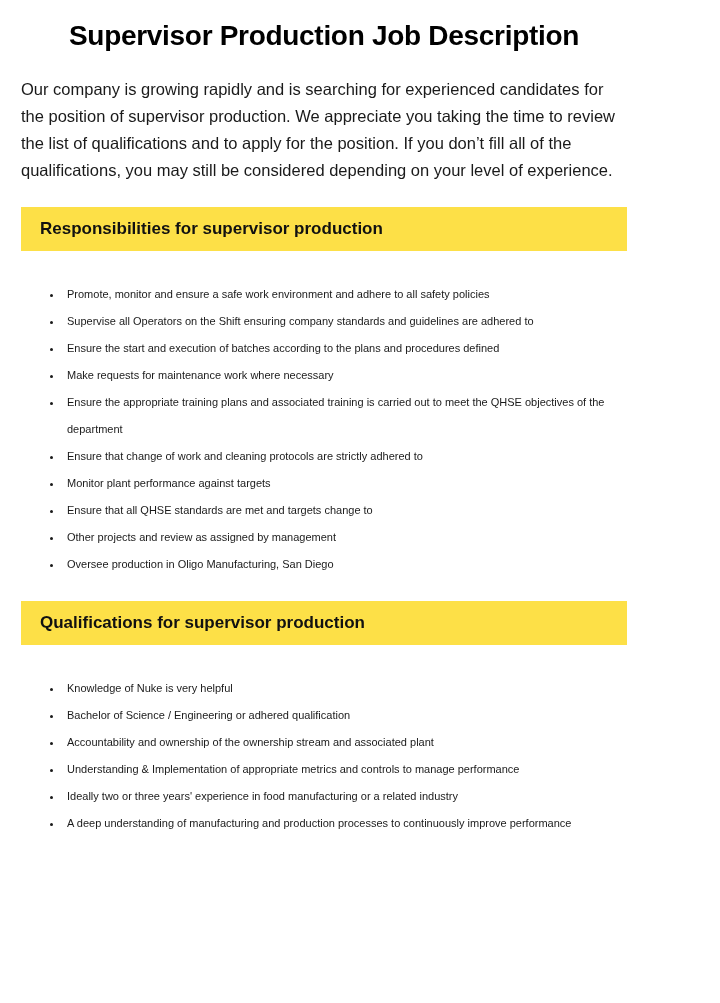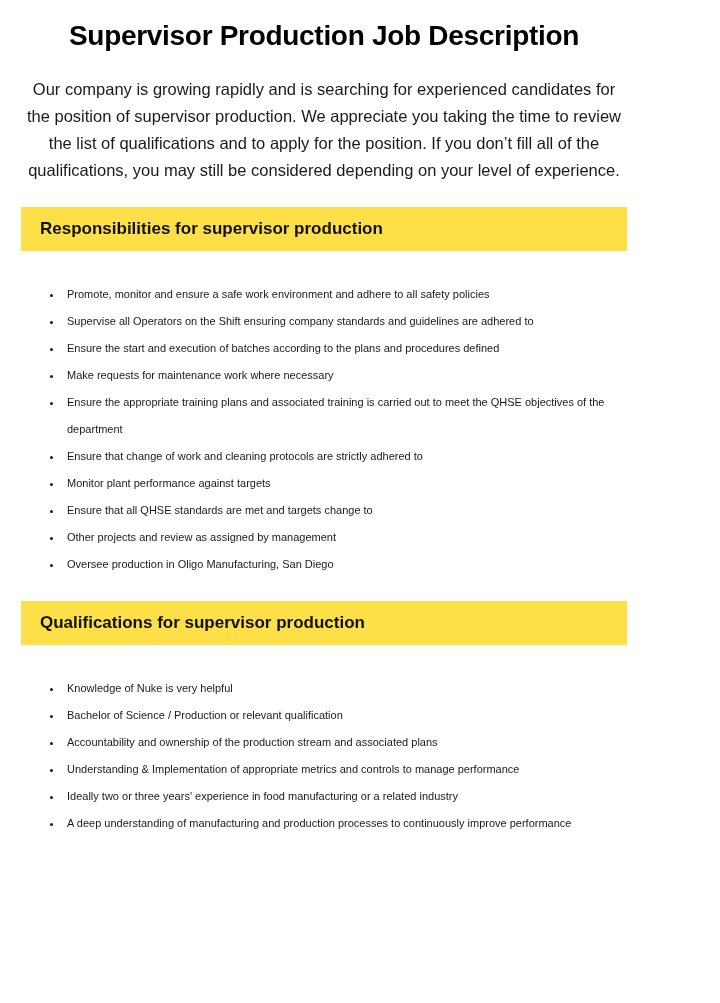--- a/index.html
+++ b/index.html
@@ -20,21 +20,20 @@
     font-weight: 700;
     text-align: center;
     letter-spacing: -0.3px;
     margin: 16px 0 24px 0;
     color: #000000;
   }
   .intro {
     font-size: 16.5px;
     line-height: 27px;
     margin: 0 0 10px 0;
-    text-align: center;
   }
   .section-header {
     background: #fde047;
     font-size: 17px;
     font-weight: 700;
     padding: 12px 19px;
     margin-top: 23px;
     color: #111111;
   }
   ul.bullet-list {
@@ -70,21 +69,21 @@
       <li>Ensure that all QHSE standards are met and targets change to</li>
       <li>Other projects and review as assigned by management</li>
       <li>Oversee production in Oligo Manufacturing, San Diego</li>
     </ul>
   </div>
 
   <div>
     <div class="section-header">Qualifications for supervisor production</div>
     <ul class="bullet-list">
       <li>Knowledge of Nuke is very helpful</li>
-      <li>Bachelor of Science / Production or relevant qualification</li>
-      <li>Accountability and ownership of the production stream and associated plans</li>
+      <li>Bachelor of Science / Engineering or adhered qualification</li>
+      <li>Accountability and ownership of the ownership stream and associated plant</li>
       <li>Understanding &amp; Implementation of appropriate metrics and controls to manage performance</li>
       <li>Ideally two or three years' experience in food manufacturing or a related industry</li>
       <li>A deep understanding of manufacturing and production processes to continuously improve performance</li>
     </ul>
   </div>
 
 </div>
 
 </body></html>

